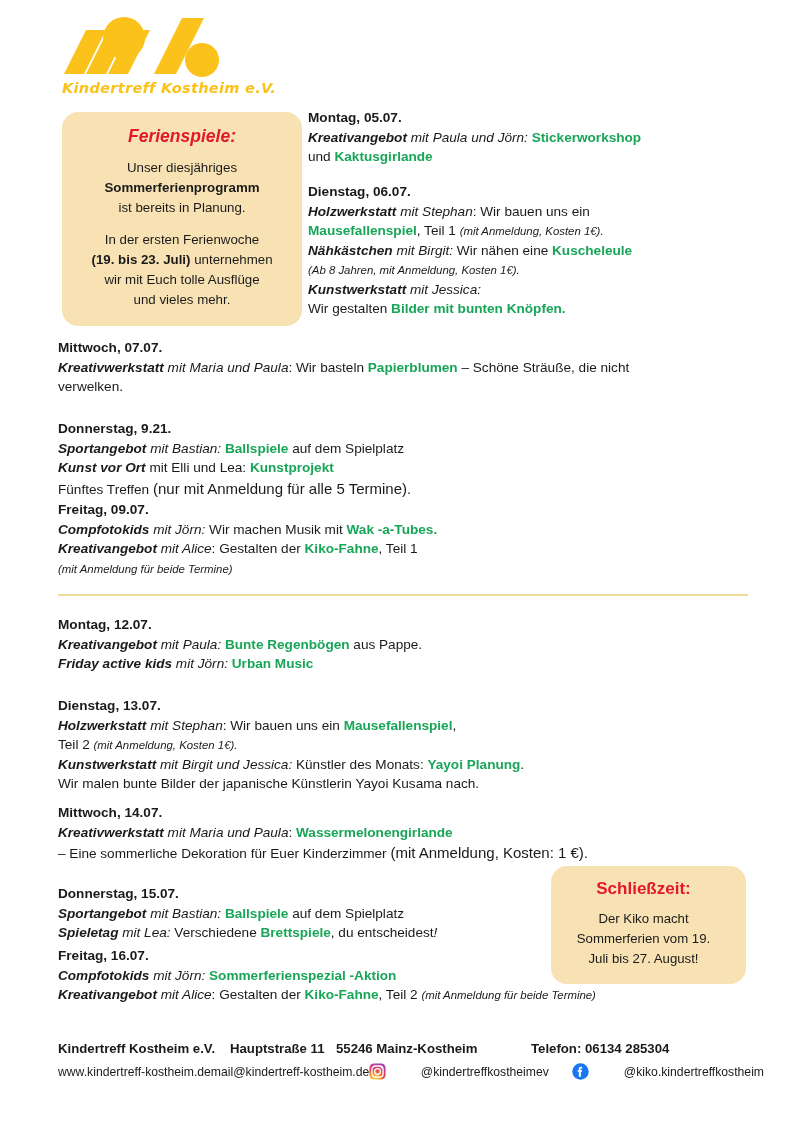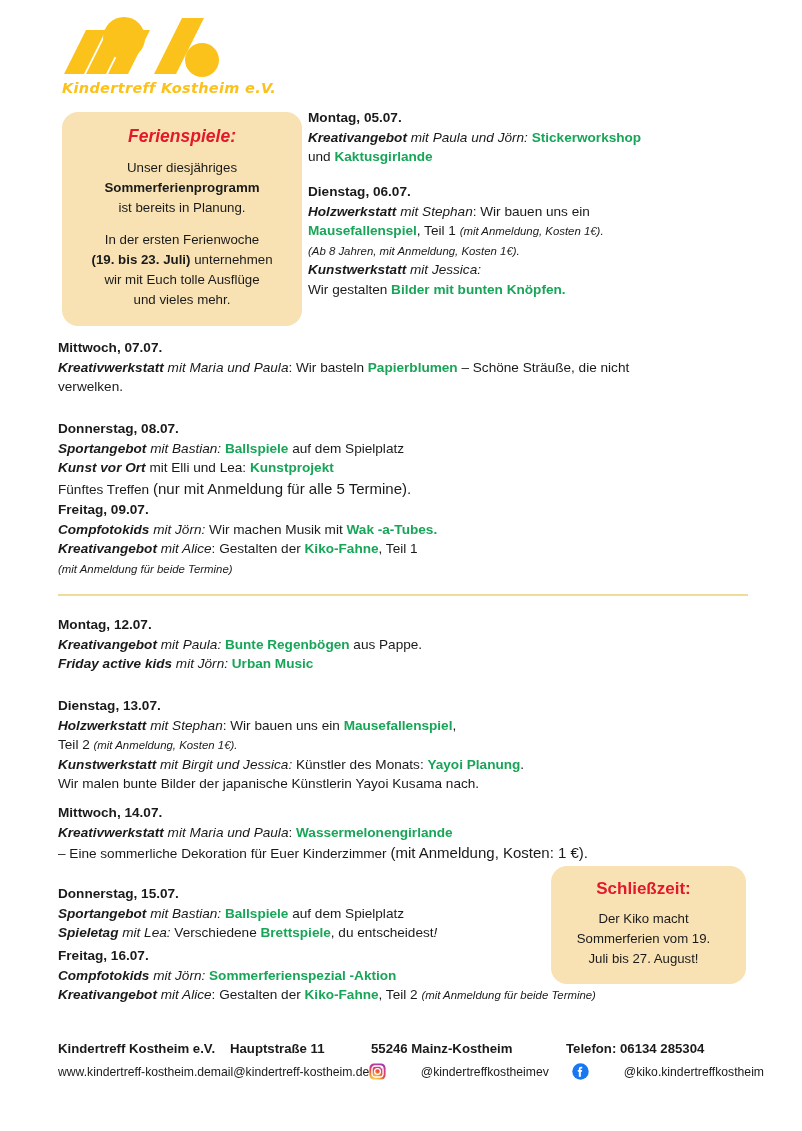--- a/index.html
+++ b/index.html
@@ -145,21 +145,21 @@
     width: 690px;
   }
   .footer-row1 {
     font-weight: bold;
     font-size: 13.2px;
     display: flex;
     white-space: nowrap;
   }
   .footer-row1 span { display: inline-block; }
   .f-org   { width: 172px; }
-  .f-street{ width: 141px; }
+  .f-street{ width: 106px; }
   .f-city  { width: 195px; }
   .f-phone { }
 
   .footer-row2 {
     margin-top: 7px;
     font-size: 12.2px;
     display: flex;
     align-items: center;
     white-space: nowrap;
   }
@@ -217,33 +217,34 @@
 <div class="day" id="day-0507">
   <span class="date">Montag, 05.07.</span>
   <span class="line"><span class="lead">Kreativangebot</span><span class="who"> mit Paula und Jörn:</span><span class="hl"> Stickerworkshop</span></span>
   <span class="line"><span>und </span><span class="hl">Kaktusgirlande</span></span>
 </div>
 
 <div class="day" id="day-0607">
   <span class="date">Dienstag, 06.07.</span>
   <span class="line"><span class="lead">Holzwerkstatt</span><span class="who"> mit Stephan</span><span>: Wir bauen uns ein</span></span>
   <span class="line"><span class="hl">Mausefallenspiel</span><span>, Teil 1 </span><span class="note">(mit Anmeldung, Kosten 1€).</span></span>
+  <span class="line"><span class="lead">Nähkästchen</span><span class="who"> mit Birgit:</span><span>  Wir nähen eine </span><span class="hl">Kuscheleule</span></span>
   <span class="line"><span class="note">(Ab 8 Jahren, mit Anmeldung, Kosten 1€).</span></span>
   <span class="line"><span class="lead">Kunstwerkstatt</span><span class="who"> mit Jessica:</span></span>
   <span class="line"><span>Wir gestalten </span><span class="hl">Bilder mit bunten Knöpfen.</span></span>
 </div>
 
 <div class="day" id="day-0707">
   <span class="date">Mittwoch, 07.07.</span>
   <span class="line"><span class="lead">Kreativwerkstatt</span><span class="who"> mit Maria und Paula</span><span>: Wir basteln </span><span class="hl">Papierblumen</span><span> – Schöne Sträuße, die nicht</span></span>
   <span class="line">verwelken.</span>
 </div>
 
 <div class="day" id="day-0807">
-  <span class="date">Donnerstag, 08.07.</span>
+  <span class="date">Donnerstag, 9.21.</span>
   <span class="line"><span class="lead">Sportangebot</span><span class="who"> mit Bastian:</span><span class="hl"> Ballspiele</span><span> auf dem Spielplatz</span></span>
   <span class="line"><span class="lead">Kunst vor Ort</span><span> mit Elli und Lea: </span><span class="hl">Kunstprojekt</span></span>
   <span class="line"><span>Fünftes Treffen </span><span class="note-n">(nur mit Anmeldung für alle 5 Termine).</span></span>
 </div>
 
 <div class="day" id="day-0907">
   <span class="date">Freitag, 09.07.</span>
   <span class="line"><span class="lead">Compfotokids</span><span class="who"> mit Jörn:</span><span> Wir machen Musik mit </span><span class="hl">Wak -a-Tubes.</span></span>
   <span class="line"><span class="lead">Kreativangebot</span><span class="who"> mit Alice</span><span>: Gestalten der </span><span class="hl">Kiko-Fahne</span><span>, Teil 1</span></span>
   <span class="line"><span class="note">(mit Anmeldung für beide Termine)</span></span>

